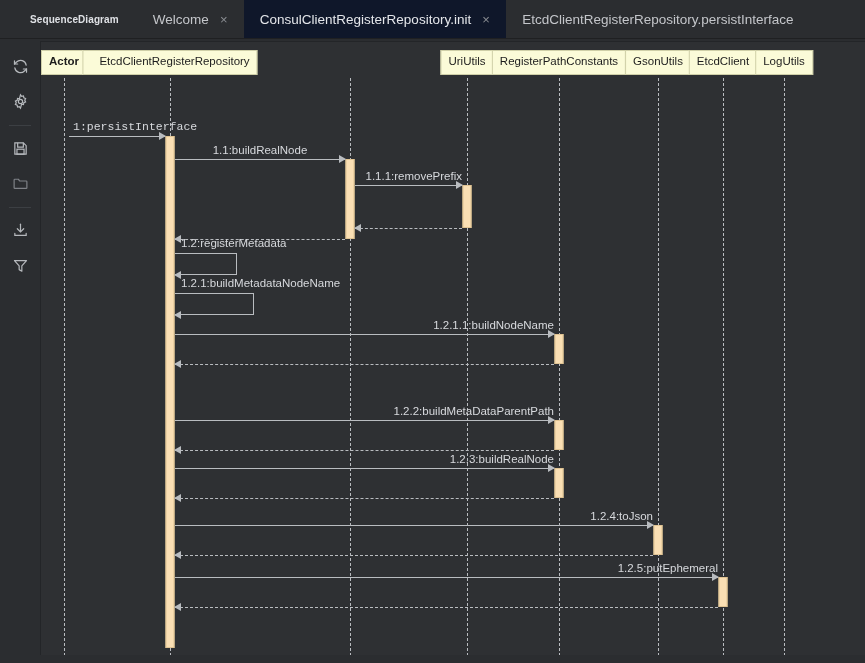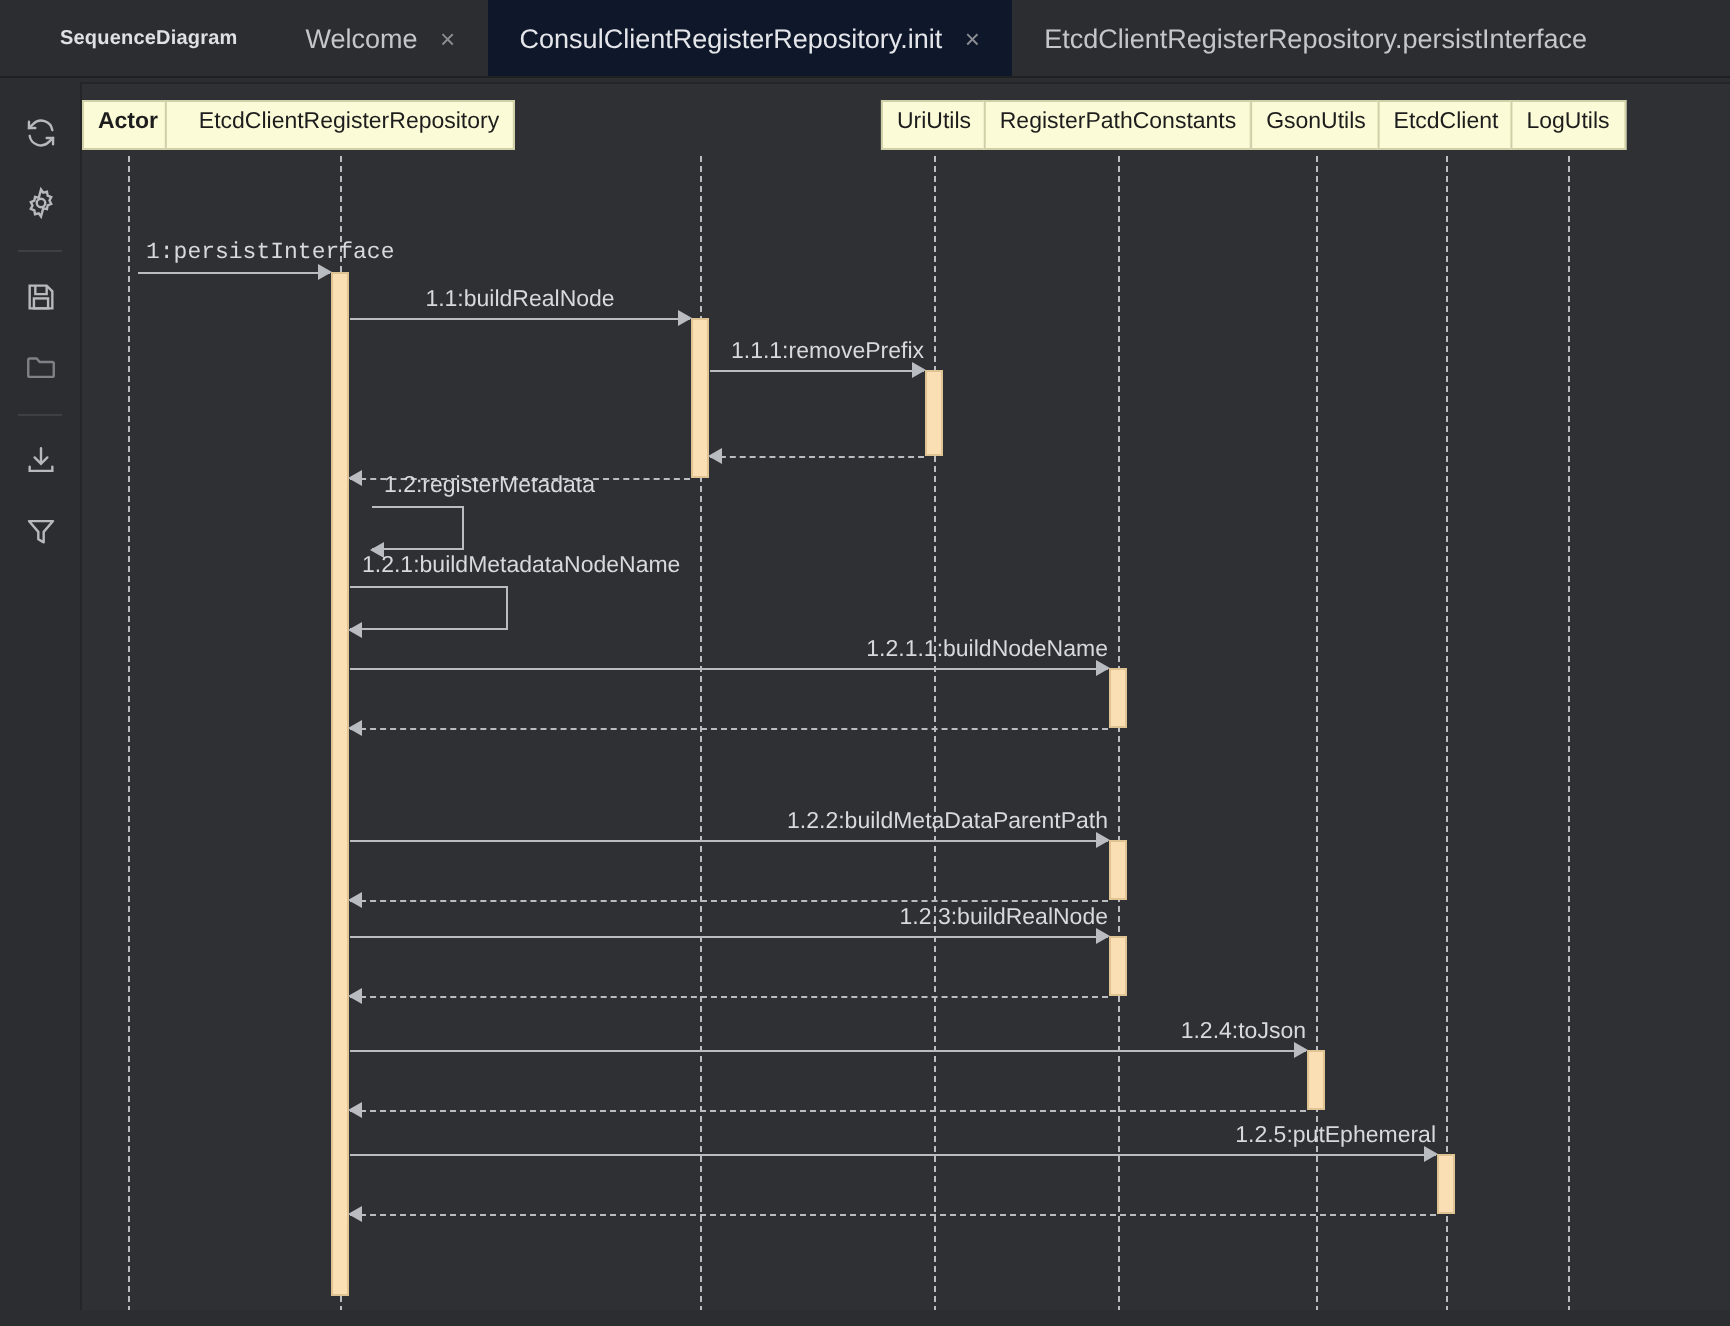--- a/index.html
+++ b/index.html
@@ -288,21 +288,21 @@
         </div>
         <div class="msg r" style="left: 134px; top: 535px; width: 543px;">
           <div class="line"></div>
           <div class="head"></div>
           <div class="cap rt">1.2.5:putEphemeral</div>
         </div>
         <div class="msg l ret" style="left: 134px; top: 565px; width: 543px;">
           <div class="line"></div>
           <div class="head"></div>
         </div>
-        <div class="selfmsg" style="left: 145px; top: 211px; width: 46px; height: 22px;">
+        <div class="selfmsg" style="left: 134px; top: 211px; width: 62px; height: 22px;">
           <div class="box"></div>
           <div class="head"></div>
           <div class="cap">1.2:registerMetadata</div>
         </div>
         <div class="selfmsg" style="left: 134px; top: 251px; width: 79px; height: 22px;">
           <div class="box"></div>
           <div class="head"></div>
           <div class="cap">1.2.1:buildMetadataNodeName</div>
         </div>
       </div>

